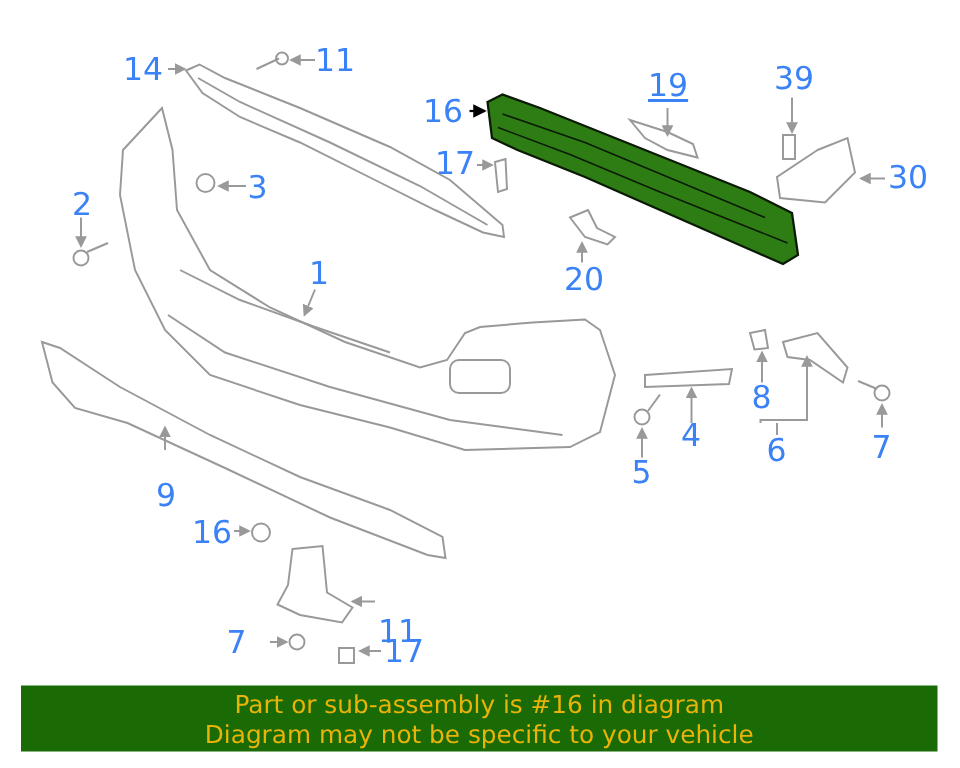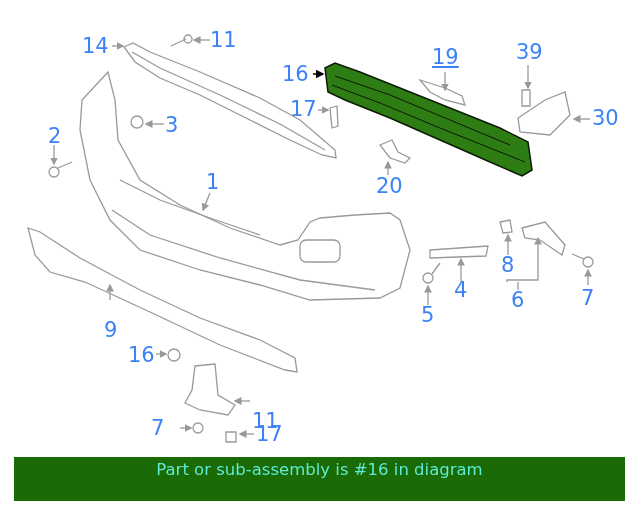--- a/index.html
+++ b/index.html
@@ -1,20 +1,20 @@
 <!DOCTYPE html>
 <html><head>
 <meta charset="utf-8">
 <style>
   html, body { margin:0; padding:0; background:#ffffff; }
   body { width:640px; height:512px; position:relative; overflow:hidden; font-family:"DejaVu Sans", sans-serif; }
   #diagram { position:absolute; left:0; top:0; width:640px; height:456px; }
   .callout { position:absolute; font-size:21px; color:#3b82f6; line-height:1; white-space:nowrap; }
   .callout.highlight { color:#3b82f6; }
-  #banner { position:absolute; left:14px; top:457px; width:611px; height:44px; background:#1a6a06; color:#5eead4; text-align:center; font-size:16.5px; line-height:20px; padding-top:3px; box-sizing:border-box; }
+  #banner { position:absolute; left:14px; top:457px; width:611px; height:44px; background:#1a6a06; color:#eab308; text-align:center; font-size:16.5px; line-height:20px; padding-top:3px; box-sizing:border-box; }
   #banner div { white-space:nowrap; }
 </style>
 </head>
 <body>
 
 <svg id="diagram" viewBox="0 0 640 456" xmlns="http://www.w3.org/2000/svg">
   <defs>
     <marker id="arr" markerWidth="6" markerHeight="6" refX="5" refY="3" orient="auto">
       <path d="M0,0 L6,3 L0,6 z" fill="#999"></path>
     </marker>
@@ -133,13 +133,14 @@
 <div class="callout" style="left:516px;top:42px;">39</div>
 <div class="callout" style="left:592px;top:108px;">30</div>
 <div class="callout" style="left:454px;top:280px;">4</div>
 <div class="callout" style="left:421px;top:305px;">5</div>
 <div class="callout" style="left:501px;top:255px;">8</div>
 <div class="callout" style="left:511px;top:290px;">6</div>
 <div class="callout" style="left:581px;top:288px;">7</div>
 
 <div id="banner">
   <div>Part or sub-assembly is #16 in diagram</div>
+  <div>Diagram may not be specific to your vehicle</div>
 </div>
 
 </body></html>

